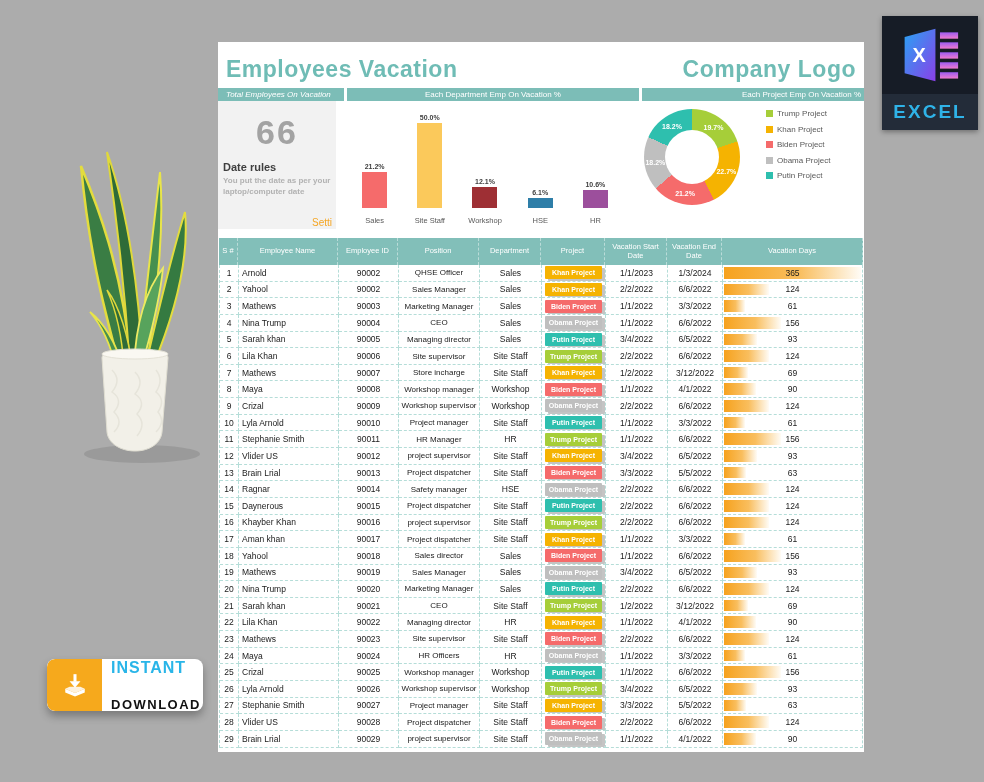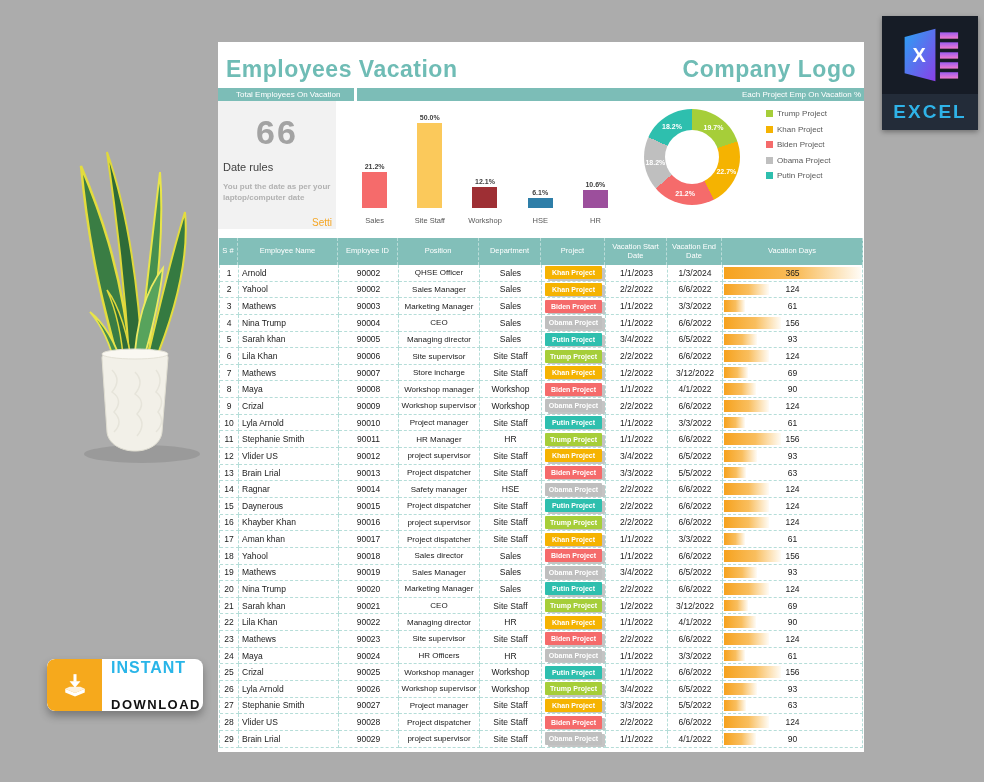--- a/index.html
+++ b/index.html
@@ -21,28 +21,28 @@
   .dl-badge .dl-line1{color:#29B5E8;font-weight:bold;font-size:16px;letter-spacing:1px;}
   .dl-badge .dl-line2{color:#111;font-weight:bold;font-size:13px;letter-spacing:1.5px;margin-top:20px;}
 
   
   .sheet{position:absolute;left:218px;top:42px;width:646px;height:710px;background:#fff;}
   .title-row{display:flex;justify-content:space-between;align-items:flex-end;padding:9px 8px 5px 8px;height:32px;}
   .sheet-title{color:#6FBCB5;font-weight:bold;font-size:23px;letter-spacing:.5px;}
 
   .dash-band{position:absolute;top:46px;left:0;width:646px;height:13px;display:flex;gap:3px;}
   .band-cell{background:#7CBDB7;color:#fff;font-size:8px;display:flex;align-items:center;white-space:nowrap;overflow:hidden;}
-  .band-stat{width:118px;justify-content:flex-start;padding-left:18px;}
+  .band-stat{width:118px;justify-content:flex-start;padding-left:8px;font-style:italic;}
   .band-dept{width:292px;justify-content:center;}
   .band-proj{flex:1;justify-content:flex-end;padding-right:3px;}
 
   .dash-content{position:absolute;top:59px;left:0;width:646px;height:128px;display:flex;gap:3px;}
   .stat-panel{width:118px;background:#F2F2F2;position:relative;}
   .stat-value{text-align:center;font-size:34px;color:#A3A3A3;font-weight:bold;margin-top:12px;letter-spacing:2px;}
-  .date-rules-title{font-size:11px;font-weight:normal;color:#3F3F3F;margin:9px 0 9px 5px;}
+  .date-rules-title{font-size:11px;font-weight:bold;color:#3F3F3F;margin:9px 0 3px 5px;}
   .date-rules-text{font-size:8px;color:#B2B2B2;font-weight:bold;margin-left:5px;margin-right:3px;line-height:1.35;}
   .settings-link{position:absolute;right:4px;bottom:1px;color:#F5A623;font-size:10px;}
 
   .bar-panel{width:292px;position:relative;}
   .bars{position:absolute;left:8px;right:8px;top:4px;bottom:21px;display:flex;align-items:flex-end;justify-content:space-around;}
   .bar-slot{width:25px;display:flex;flex-direction:column;align-items:center;justify-content:flex-end;}
   .bar-val{font-size:7px;font-weight:bold;color:#3F3F3F;margin-bottom:2px;white-space:nowrap;}
   .bar-rect{width:25px;}
   .bar-cats{position:absolute;left:8px;right:8px;bottom:4px;display:flex;justify-content:space-around;}
   .bar-cat{flex:1;text-align:center;font-size:7.5px;color:#595959;white-space:nowrap;}
@@ -132,20 +132,21 @@
 </div>
 
 <div class="sheet">
   <div class="title-row">
     <span class="sheet-title">Employees Vacation</span>
     <span class="sheet-title">Company Logo</span>
   </div>
 
   <div class="dash-band">
     <div class="band-cell band-stat">Total Employees On Vacation</div>
+    <div class="band-cell band-dept">Each Department Emp On Vacation %</div>
     <div class="band-cell band-proj">Each Project Emp On Vacation %</div>
   </div>
 
   <div class="dash-content">
     <div class="stat-panel">
       <div class="stat-value">66</div>
       <div class="date-rules-title">Date rules</div>
       <div class="date-rules-text">You put the date as per your laptop/computer date</div>
       <div class="settings-link">Setti</div>
     </div>

